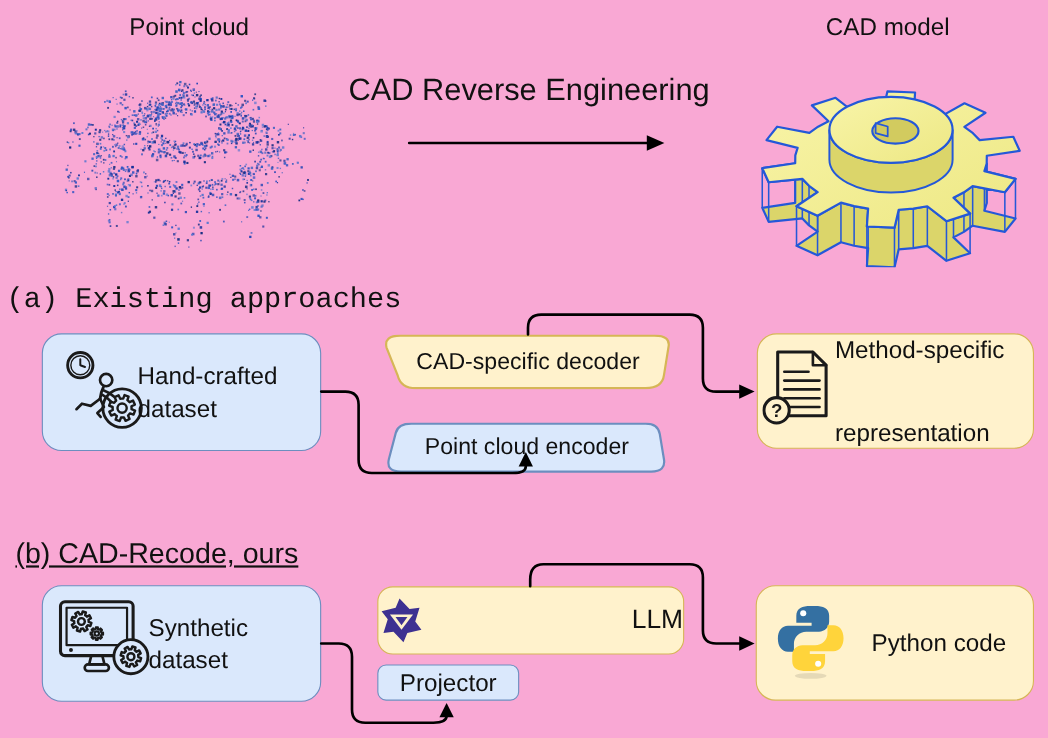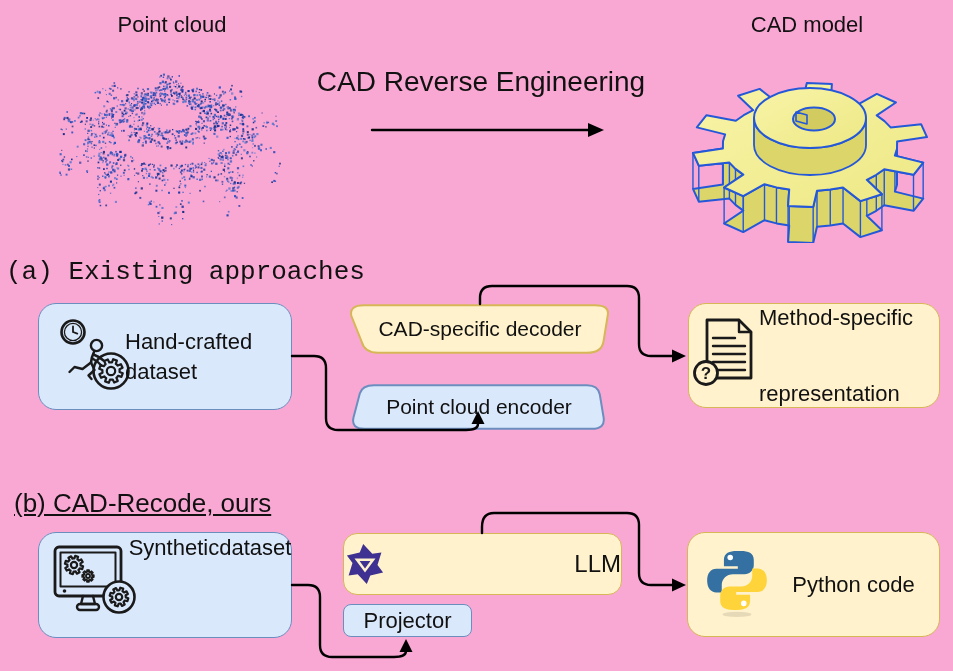--- a/index.html
+++ b/index.html
@@ -1596,21 +1596,21 @@
         <path d="M27.6,20.4 L 30.1,21.2 L 29.2,24.1 L 26.7,23.4 L 26.1,24.2 L 25.4,25.0 L 26.6,27.3 L 23.9,28.7 L 22.6,26.4 L 21.6,26.6 L 20.6,26.6 L 19.8,29.1 L 16.9,28.2 L 17.6,25.7 L 16.8,25.1 L 16.0,24.4 L 13.7,25.6 L 12.3,22.9 L 14.6,21.6 L 14.4,20.6 L 14.4,19.6 L 11.9,18.8 L 12.8,15.9 L 15.3,16.6 L 15.9,15.8 L 16.6,15.0 L 15.4,12.7 L 18.1,11.3 L 19.4,13.6 L 20.4,13.4 L 21.4,13.4 L 22.2,10.9 L 25.1,11.8 L 24.4,14.3 L 25.2,14.9 L 26.0,15.6 L 28.3,14.4 L 29.7,17.1 L 27.4,18.4 L 27.6,19.4 Z" fill="none" stroke="#1a1a1a" stroke-width="2.2" stroke-linejoin="round"></path>
         <circle cx="21" cy="20" r="3.1" fill="none" stroke="#1a1a1a" stroke-width="2.2"></circle>
         <path d="M38.5,33.2 L 39.7,34.4 L 38.3,35.8 L 37.1,34.6 L 36.5,34.9 L 35.9,35.1 L 35.9,36.7 L 34.0,36.7 L 34.0,35.0 L 33.3,34.8 L 32.8,34.5 L 31.6,35.7 L 30.2,34.3 L 31.4,33.1 L 31.1,32.5 L 30.9,31.9 L 29.3,31.9 L 29.3,30.0 L 31.0,30.0 L 31.2,29.3 L 31.5,28.8 L 30.3,27.6 L 31.7,26.2 L 32.9,27.4 L 33.5,27.1 L 34.1,26.9 L 34.1,25.3 L 36.0,25.3 L 36.0,27.0 L 36.7,27.2 L 37.2,27.5 L 38.4,26.3 L 39.8,27.7 L 38.6,28.9 L 38.9,29.5 L 39.1,30.1 L 40.7,30.1 L 40.7,32.0 L 39.0,32.0 L 38.8,32.7 Z" fill="none" stroke="#1a1a1a" stroke-width="1.9" stroke-linejoin="round"></path>
         <circle cx="35" cy="31" r="2" fill="none" stroke="#1a1a1a" stroke-width="1.9"></circle>
         <path d="M30,51 L28,59 L42,59 L40,51" stroke-width="2.4" fill="none" stroke="#1a1a1a" stroke-linecap="round" stroke-linejoin="round"></path>
         <rect x="24" y="59" width="22" height="6" rx="3" stroke-width="2.4" fill="none" stroke="#1a1a1a" stroke-linecap="round" stroke-linejoin="round"></rect>
         <circle cx="66" cy="52" r="15.5" fill="#DAE8FC" stroke="#1a1a1a" stroke-width="2.6"></circle>
         <path d="M72.8,52.4 L 75.3,53.3 L 74.4,56.2 L 71.8,55.5 L 71.2,56.3 L 70.5,57.1 L 71.7,59.5 L 69.0,60.9 L 67.7,58.6 L 66.6,58.7 L 65.6,58.8 L 64.7,61.3 L 61.8,60.4 L 62.5,57.8 L 61.7,57.2 L 60.9,56.5 L 58.5,57.7 L 57.1,55.0 L 59.4,53.7 L 59.3,52.6 L 59.2,51.6 L 56.7,50.7 L 57.6,47.8 L 60.2,48.5 L 60.8,47.7 L 61.5,46.9 L 60.3,44.5 L 63.0,43.1 L 64.3,45.4 L 65.4,45.3 L 66.4,45.2 L 67.3,42.7 L 70.2,43.6 L 69.5,46.2 L 70.3,46.8 L 71.1,47.5 L 73.5,46.3 L 74.9,49.0 L 72.6,50.3 L 72.7,51.4 Z" fill="none" stroke="#1a1a1a" stroke-width="2.2" stroke-linejoin="round"></path>
         <circle cx="66" cy="52" r="3.2" fill="none" stroke="#1a1a1a" stroke-width="2.2"></circle>
       </svg>
-    <div class="abs boxtext" style="left:96px; top:0; width:150px; height:100%; display:flex; flex-direction:row; justify-content:center;">
+    <div class="abs boxtext" style="left:96px; top:0; width:150px; height:100%; display:flex; flex-direction:column; justify-content:center;">
       <span>Synthetic</span>
       <span>dataset</span>
     </div>
   </div>
 
   <div class="box yellow" style="left:343px; top:533px; width:279px; height:62px; border-radius:14px; justify-content:space-between; gap:11px;">
     <svg id="icon-qwen" width="42" height="42" viewBox="0 0 42 42">
         <polygon points="19.2,1.1 28.3,10.7 37.4,9.5 33.5,22.1 39.1,29.4 26.3,32.4 22.8,40.9 13.7,31.3 4.6,32.5 8.5,19.9 2.9,12.6 15.7,9.6" fill="#3E3191"></polygon>
         <polygon points="10.5,15.6 31.5,15.6 21,29.6" fill="#FFF2CC"></polygon>
         <polygon points="15.6,18 26.4,18 21,25.4" fill="#3E3191"></polygon>

